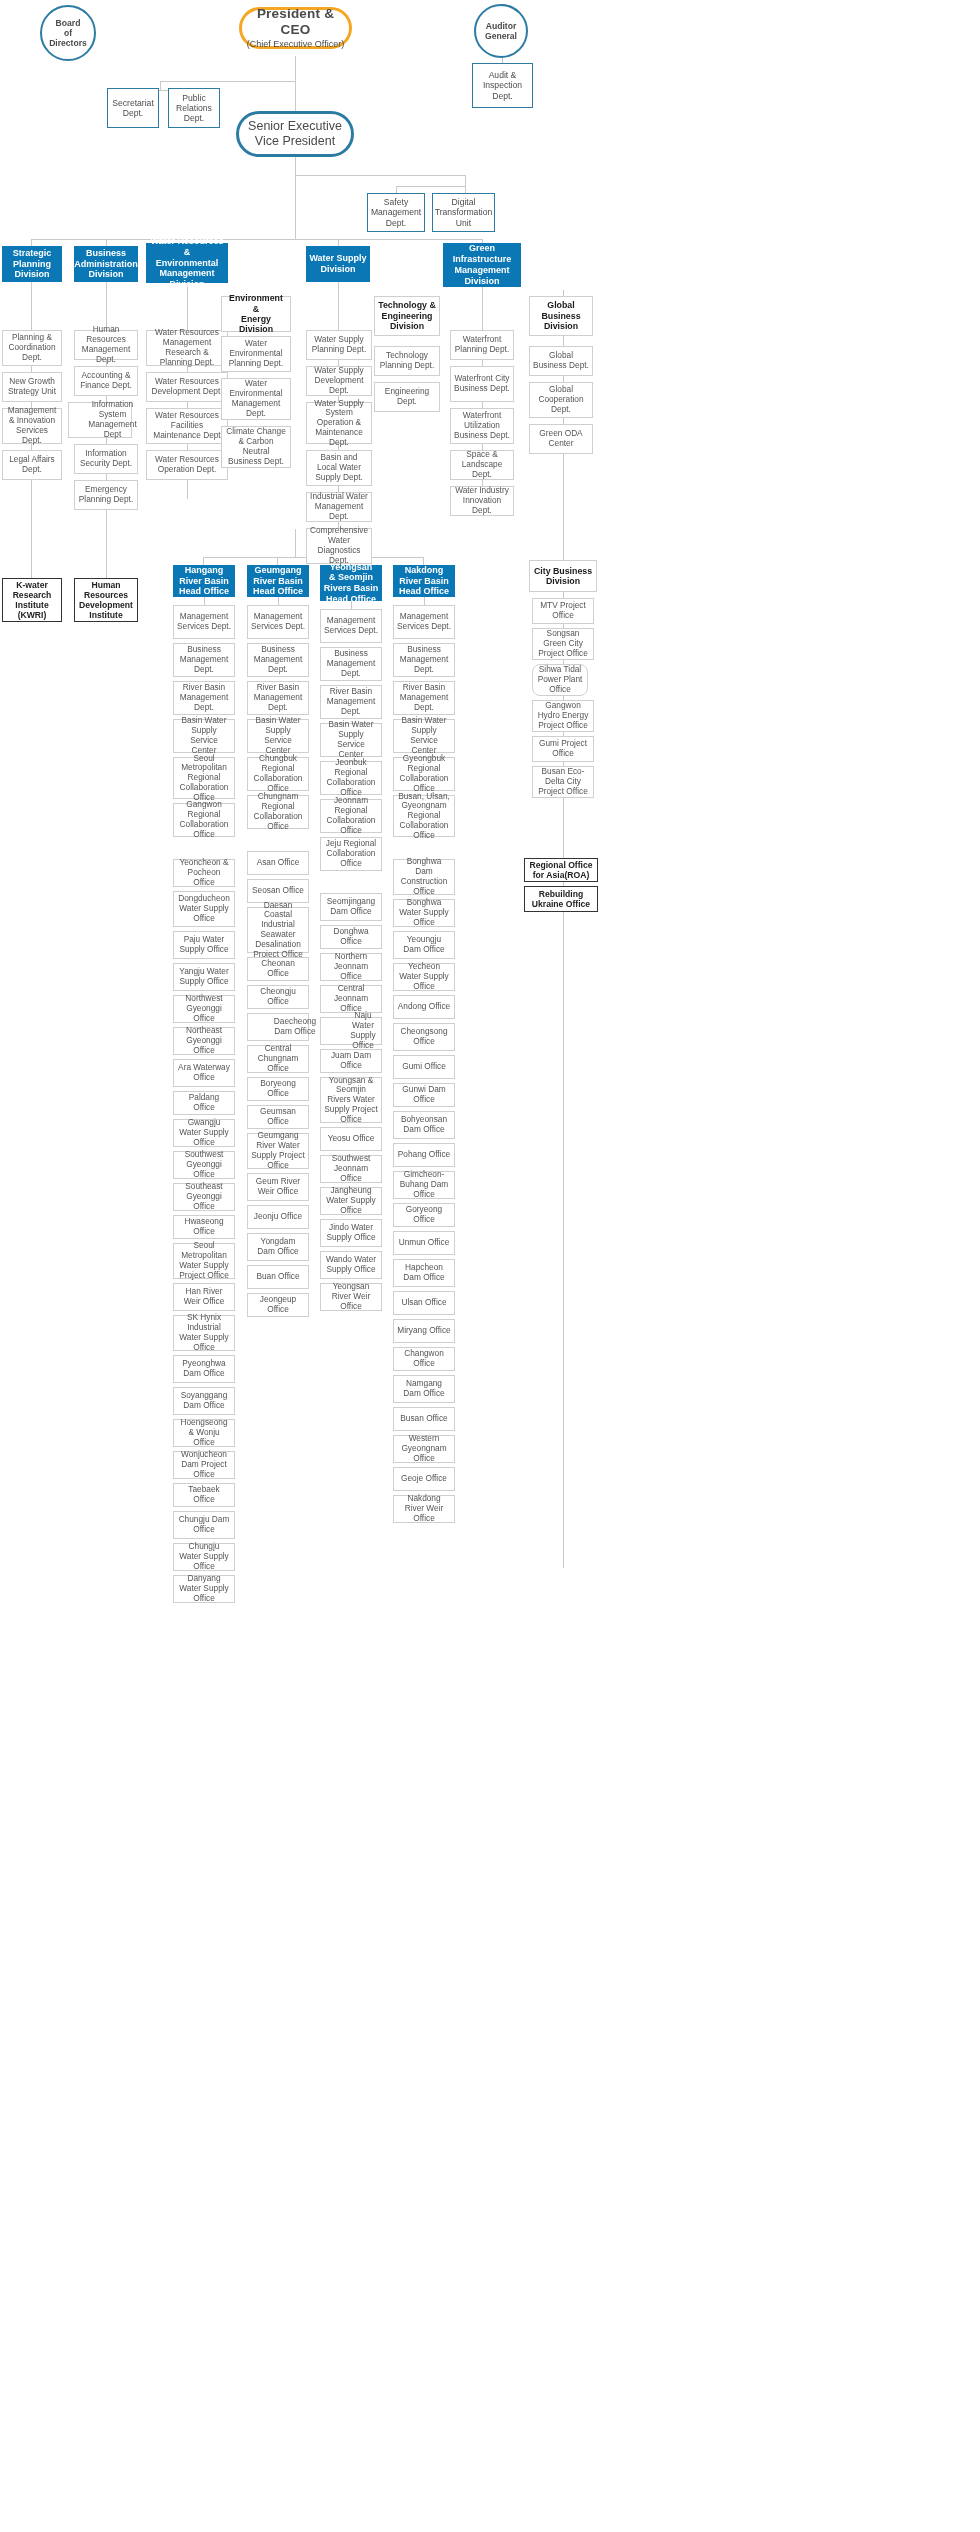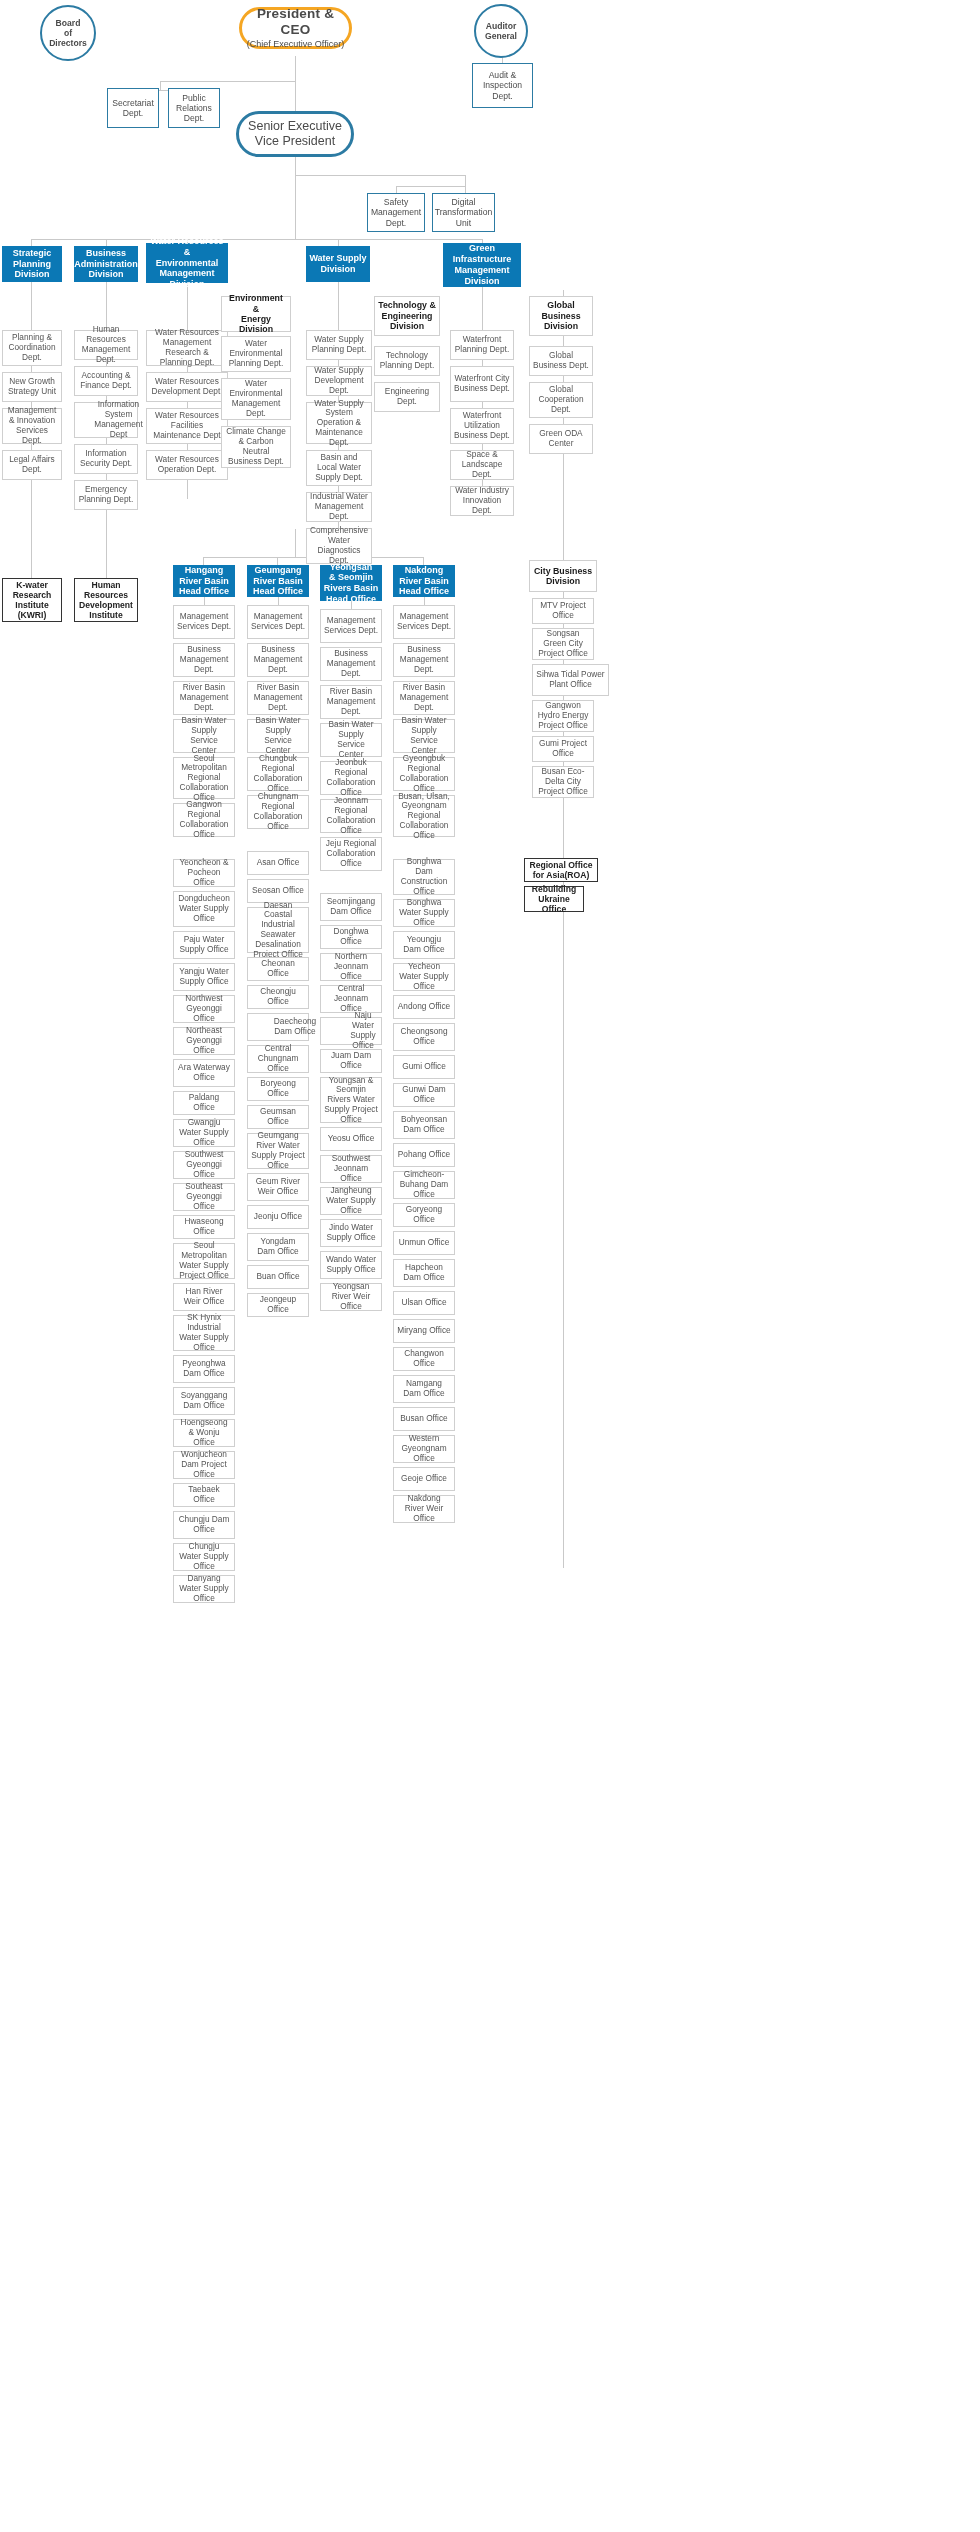--- a/index.html
+++ b/index.html
@@ -248,21 +248,21 @@
       </div>
       <div class="ln h" style="left: 31px; top: 451px; width: 0px;"></div>
       <div class="node box-grey" style="left: 74px; top: 330px; width: 64px; height: 30px; flex-direction: column;">
         <span>Human Resources Management Dept.</span>
       </div>
       <div class="ln h" style="left: 106px; top: 331px; width: 0px;"></div>
       <div class="node box-grey" style="left: 74px; top: 366px; width: 64px; height: 30px; flex-direction: column;">
         <span>Accounting &amp; Finance Dept.</span>
       </div>
       <div class="ln h" style="left: 106px; top: 367px; width: 0px;"></div>
-      <div class="node box-grey" style="left: 74px; top: 402px; width: 64px; height: 36px; flex-direction: column; padding-left: 28px;">
+      <div class="node box-grey" style="left: 68px; top: 402px; width: 64px; height: 36px; flex-direction: column; padding-left: 28px;">
         <span>Information System Management Dept</span>
       </div>
       <div class="ln h" style="left: 106px; top: 403px; width: 0px;"></div>
       <div class="node box-grey" style="left: 74px; top: 444px; width: 64px; height: 30px; flex-direction: column;">
         <span>Information Security Dept.</span>
       </div>
       <div class="ln h" style="left: 106px; top: 445px; width: 0px;"></div>
       <div class="node box-grey" style="left: 74px; top: 480px; width: 64px; height: 30px; flex-direction: column;">
         <span>Emergency Planning Dept.</span>
       </div>
@@ -382,37 +382,37 @@
       <div class="node subdiv-head" style="left: 529px; top: 560px; width: 68px; height: 32px; flex-direction: column;">
         <span>City Business</span>
         <span>Division</span>
       </div>
       <div class="node box-grey" style="left: 532px; top: 598px; width: 62px; height: 26px; flex-direction: column;">
         <span>MTV Project Office</span>
       </div>
       <div class="node box-grey" style="left: 532px; top: 628px; width: 62px; height: 32px; flex-direction: column;">
         <span>Songsan Green City Project Office</span>
       </div>
-      <div class="node box-grey" style="left: 532px; top: 664px; width: 77px; height: 32px; flex-direction: column;">
+      <div class="node box-grey" style="left: 532px; top: 664px; width: 56px; height: 32px; flex-direction: column; border-radius: 8px;">
         <span>Sihwa Tidal Power Plant Office</span>
       </div>
       <div class="node box-grey" style="left: 532px; top: 700px; width: 62px; height: 32px; flex-direction: column;">
         <span>Gangwon Hydro Energy Project Office</span>
       </div>
       <div class="node box-grey" style="left: 532px; top: 736px; width: 62px; height: 26px; flex-direction: column;">
         <span>Gumi Project Office</span>
       </div>
       <div class="node box-grey" style="left: 532px; top: 766px; width: 62px; height: 32px; flex-direction: column;">
         <span>Busan Eco-Delta City Project Office</span>
       </div>
       <div class="node box-institute" style="left: 524px; top: 858px; width: 74px; height: 24px; flex-direction: column;">
         <span>Regional Office</span>
         <span>for Asia(ROA)</span>
       </div>
-      <div class="node box-institute" style="left: 524px; top: 886px; width: 60px; height: 26px; flex-direction: column;">
+      <div class="node box-institute" style="left: 524px; top: 886px; width: 74px; height: 26px; flex-direction: column;">
         <span>Rebuilding</span>
         <span>Ukraine Office</span>
       </div>
       <div class="ln v" style="left: 563px; top: 858px; height: 54px;"></div>
       <div class="node region-head" style="left: 173px; top: 565px; width: 62px; height: 32px; flex-direction: column;">
         <span>Hangang</span>
         <span>River Basin</span>
         <span>Head Office</span>
       </div>
       <div class="ln v" style="left: 204px; top: 597px; height: 8px;"></div>

